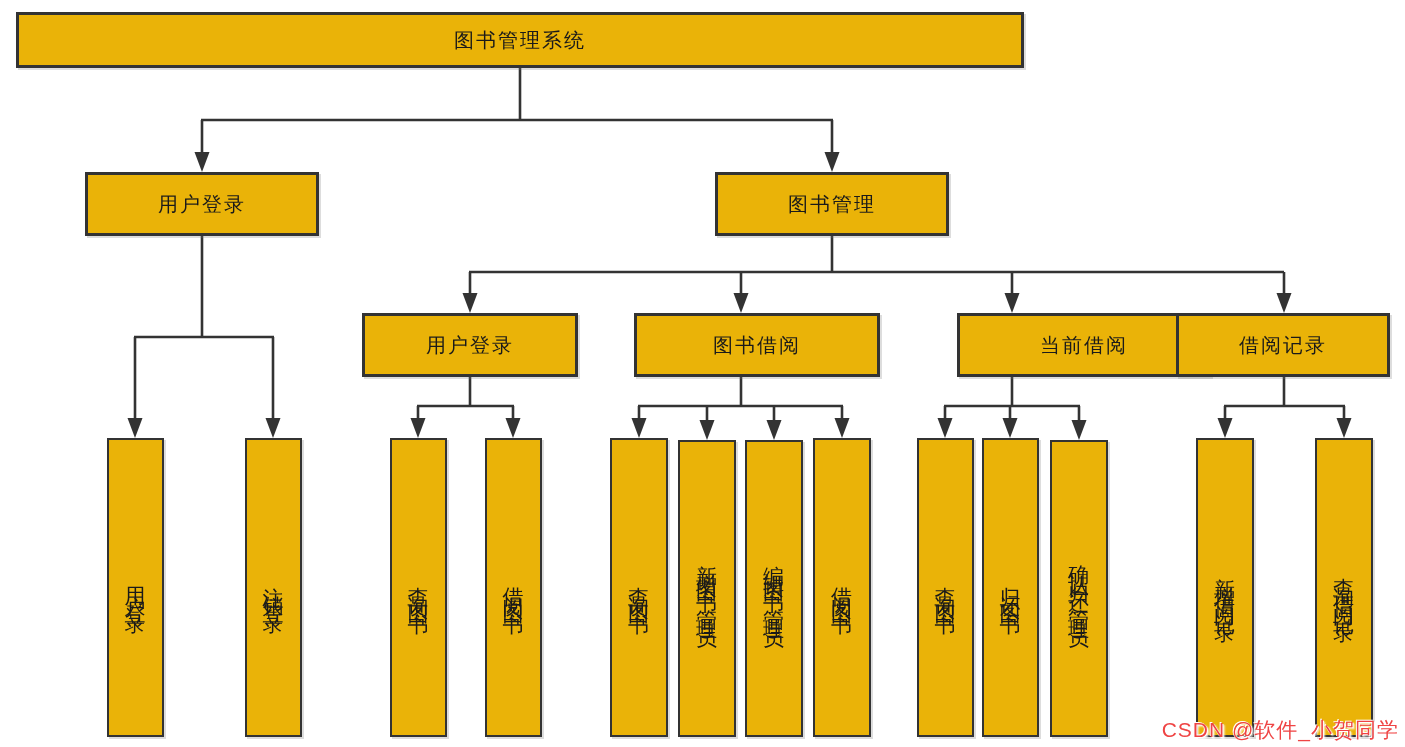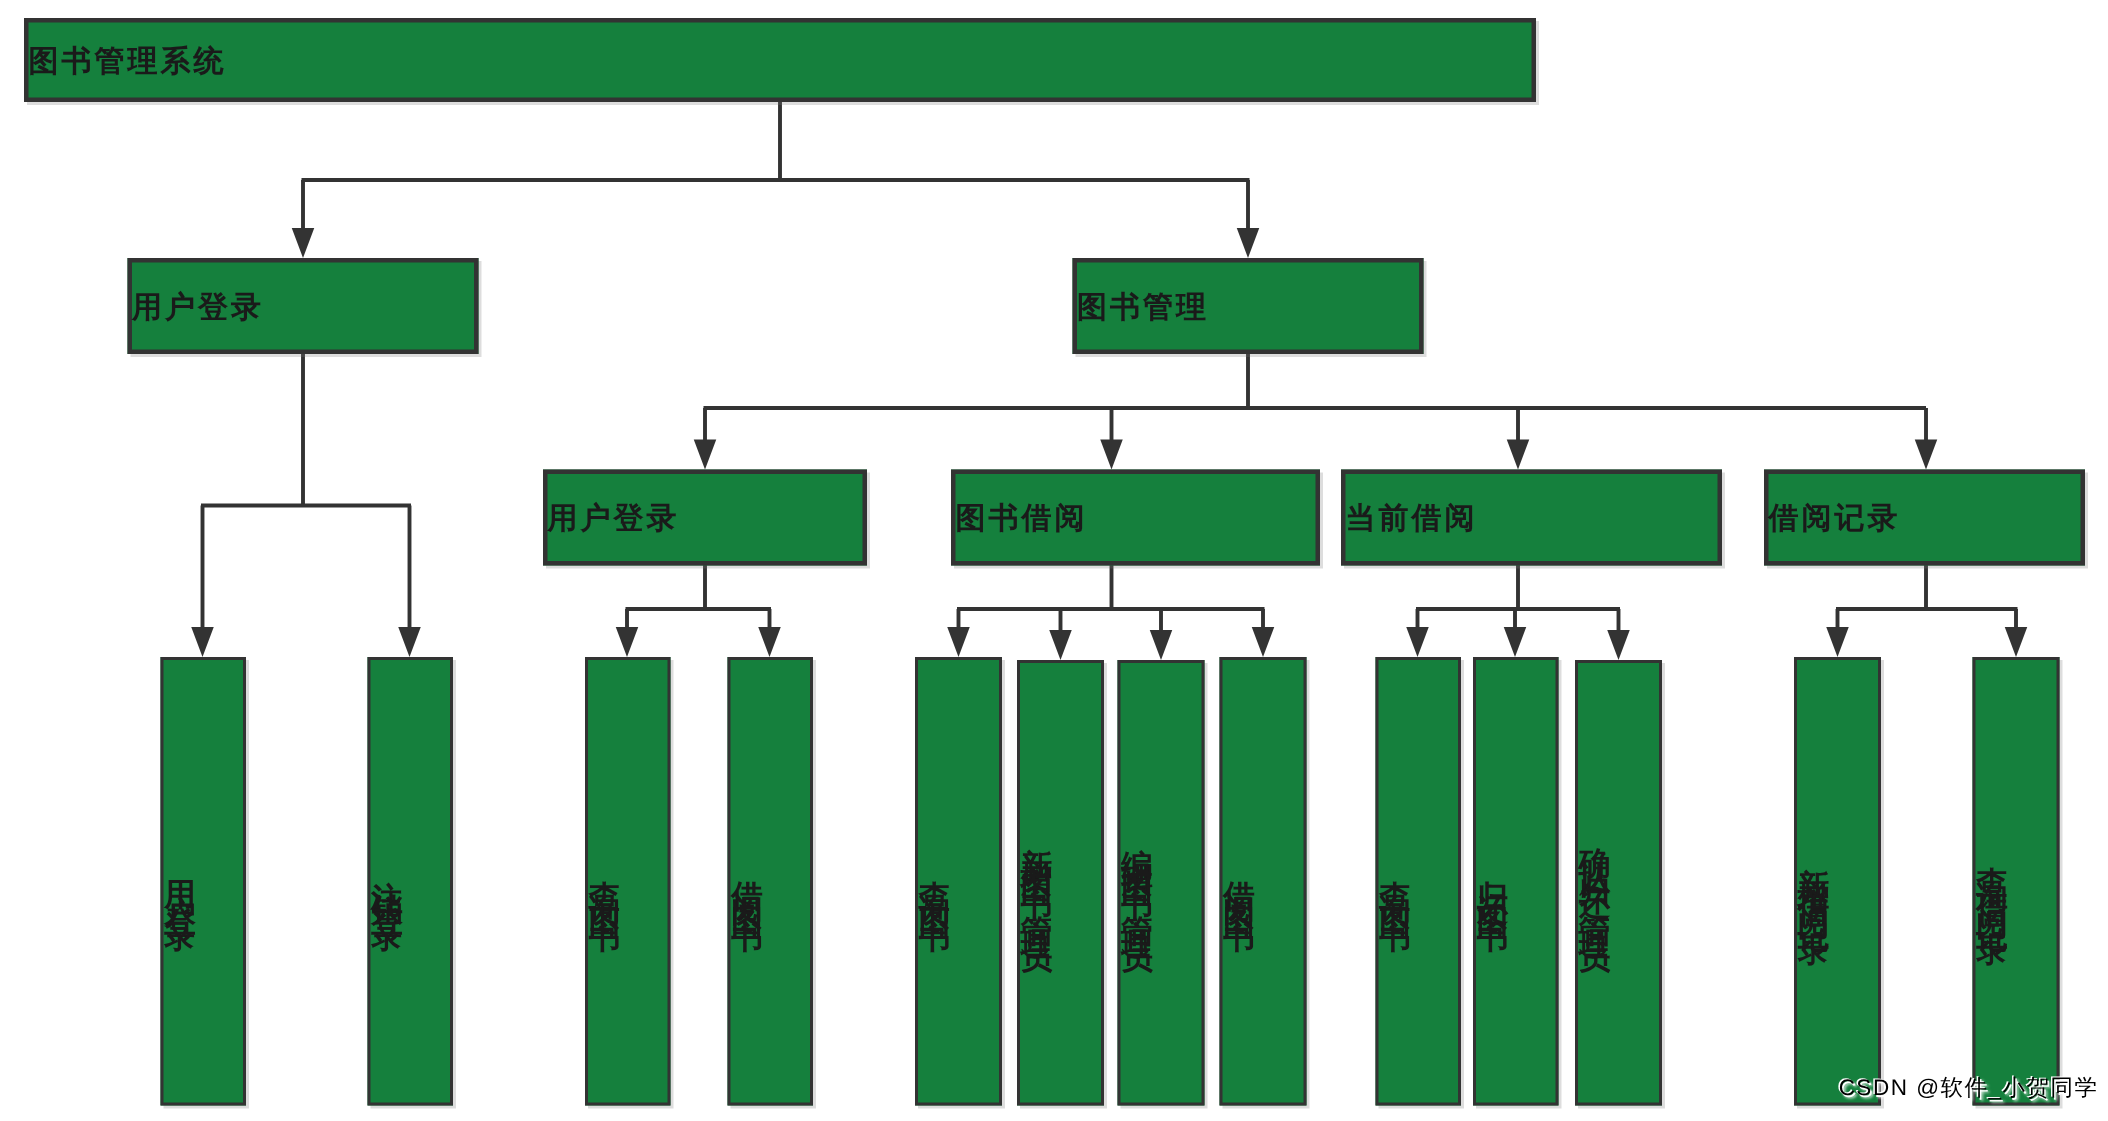--- a/index.html
+++ b/index.html
@@ -4,47 +4,46 @@
 <style>
   html,body{margin:0;padding:0;background:#ffffff;}
   body{
     width:1405px;height:747px;position:relative;overflow:hidden;
     font-family:"Liberation Sans","DejaVu Sans",sans-serif;
     color:#1a1a1a;
   }
   #connectors{position:absolute;left:0;top:0;width:1405px;height:747px;}
   .node{
     position:absolute;
-    background:#15803d;
+    background:#eab308;
     border:3px solid #333333;
     box-sizing:border-box;
-    display:flex;align-items:center;justify-content:flex-start;
+    display:flex;align-items:center;justify-content:center;
     font-size:20px;
     letter-spacing:2px;
     color:#1a1a1a;
     box-shadow:2px 2px 0 rgba(120,120,120,.25);
-    font-weight:bold;
   }
   .leaf{
     border-width:2.5px;
     box-shadow:2px 2px 0 rgba(120,120,120,.25);
   }
   .leaf .lbl{
     writing-mode:vertical-rl;
     text-orientation:mixed;
     font-size:21px;
     letter-spacing:9px;
     line-height:1;
     white-space:nowrap;
   }
   .watermark{
     position:absolute;
     top:716px;right:6px;
-    font-size:15px;
-    color:#000000;
+    font-size:21px;
+    color:#ef4444;
     letter-spacing:1px;
     text-shadow:1px 1px 0 #ffffff,-1px -1px 0 #ffffff,2px 2px 2px #ffffff;
     white-space:nowrap;
     text-align:right;
   }
 </style>
 </head>
 <body>
 
 <svg id="connectors" width="1405" height="747" viewBox="0 0 1405 747">
@@ -112,21 +111,21 @@
 <div class="node" style="left:715px;top:172px;width:234px;height:64px">
   <span class="lbl">图书管理</span>
 </div>
 
 <div class="node" style="left:362px;top:313px;width:216px;height:64px">
   <span class="lbl">用户登录</span>
 </div>
 <div class="node" style="left:634px;top:313px;width:246px;height:64px">
   <span class="lbl">图书借阅</span>
 </div>
-<div class="node" style="left:894px;top:313px;width:254px;height:64px">
+<div class="node" style="left:957px;top:313px;width:254px;height:64px">
   <span class="lbl">当前借阅</span>
 </div>
 <div class="node" style="left:1176px;top:313px;width:214px;height:64px">
   <span class="lbl">借阅记录</span>
 </div>
 
 <div class="node leaf" style="left:107px;top:438px;width:57px;height:299px">
   <span class="lbl">用户登录</span>
 </div>
 <div class="node leaf" style="left:245px;top:438px;width:57px;height:299px">

